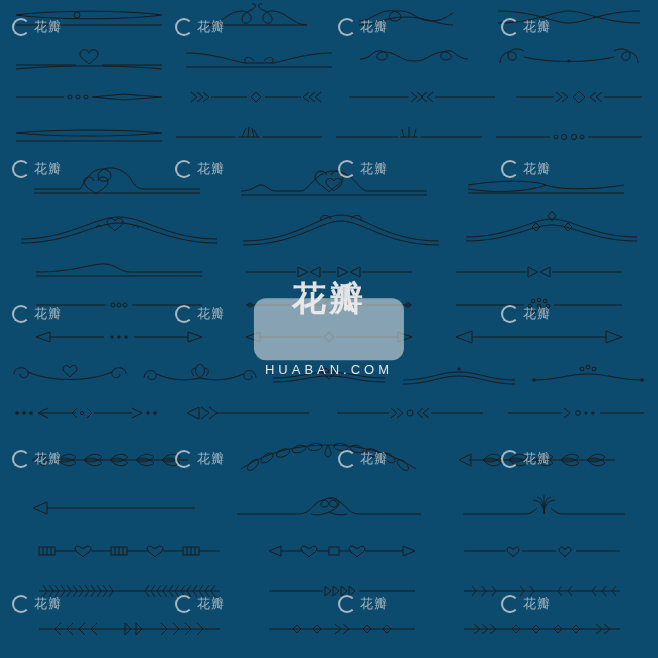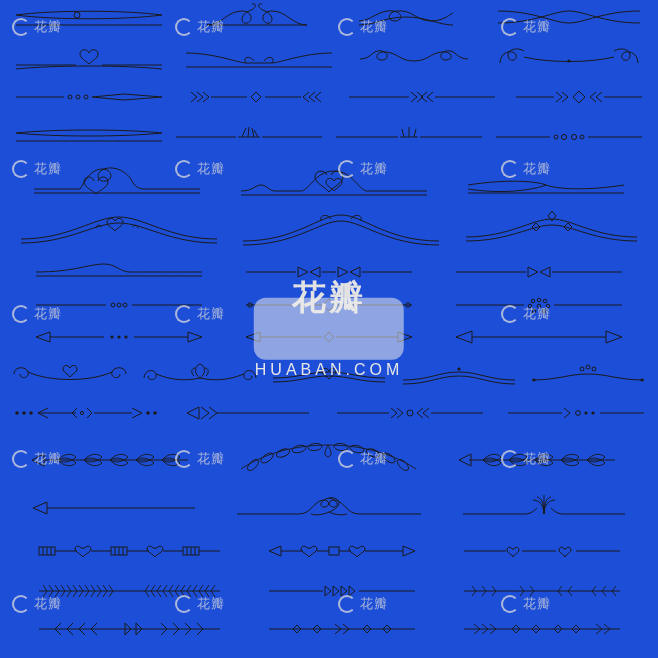--- a/index.html
+++ b/index.html
@@ -7,21 +7,21 @@
     padding: 0;
     background: #ffffff;
   }
   body {
     font-family: "Liberation Sans", sans-serif;
   }
   #stage {
     position: relative;
     width: 658px;
     height: 658px;
-    background: #1d4ed8;
+    background: #0c4a6e;
     overflow: hidden;
   }
   .divider-row {
     position: absolute;
     display: flex;
     align-items: center;
     justify-content: space-between;
     width: 100%;
     left: 0;
   }
@@ -71,21 +71,21 @@
   }
   .wm-center .big {
     color: #e2e2e2;
     font-size: 34px;
     letter-spacing: 3px;
     font-weight: bold;
     line-height: 1.1;
   }
   .wm-center .small {
     color: #e6e6e6;
-    font-size: 16px;
+    font-size: 13px;
     letter-spacing: 4px;
     margin-top: 45px;
   }
   .wm-blob {
     position: absolute;
     left: 50%;
     top: 50%;
     transform: translate(-50%, -50%);
     width: 150px;
     height: 62px;

